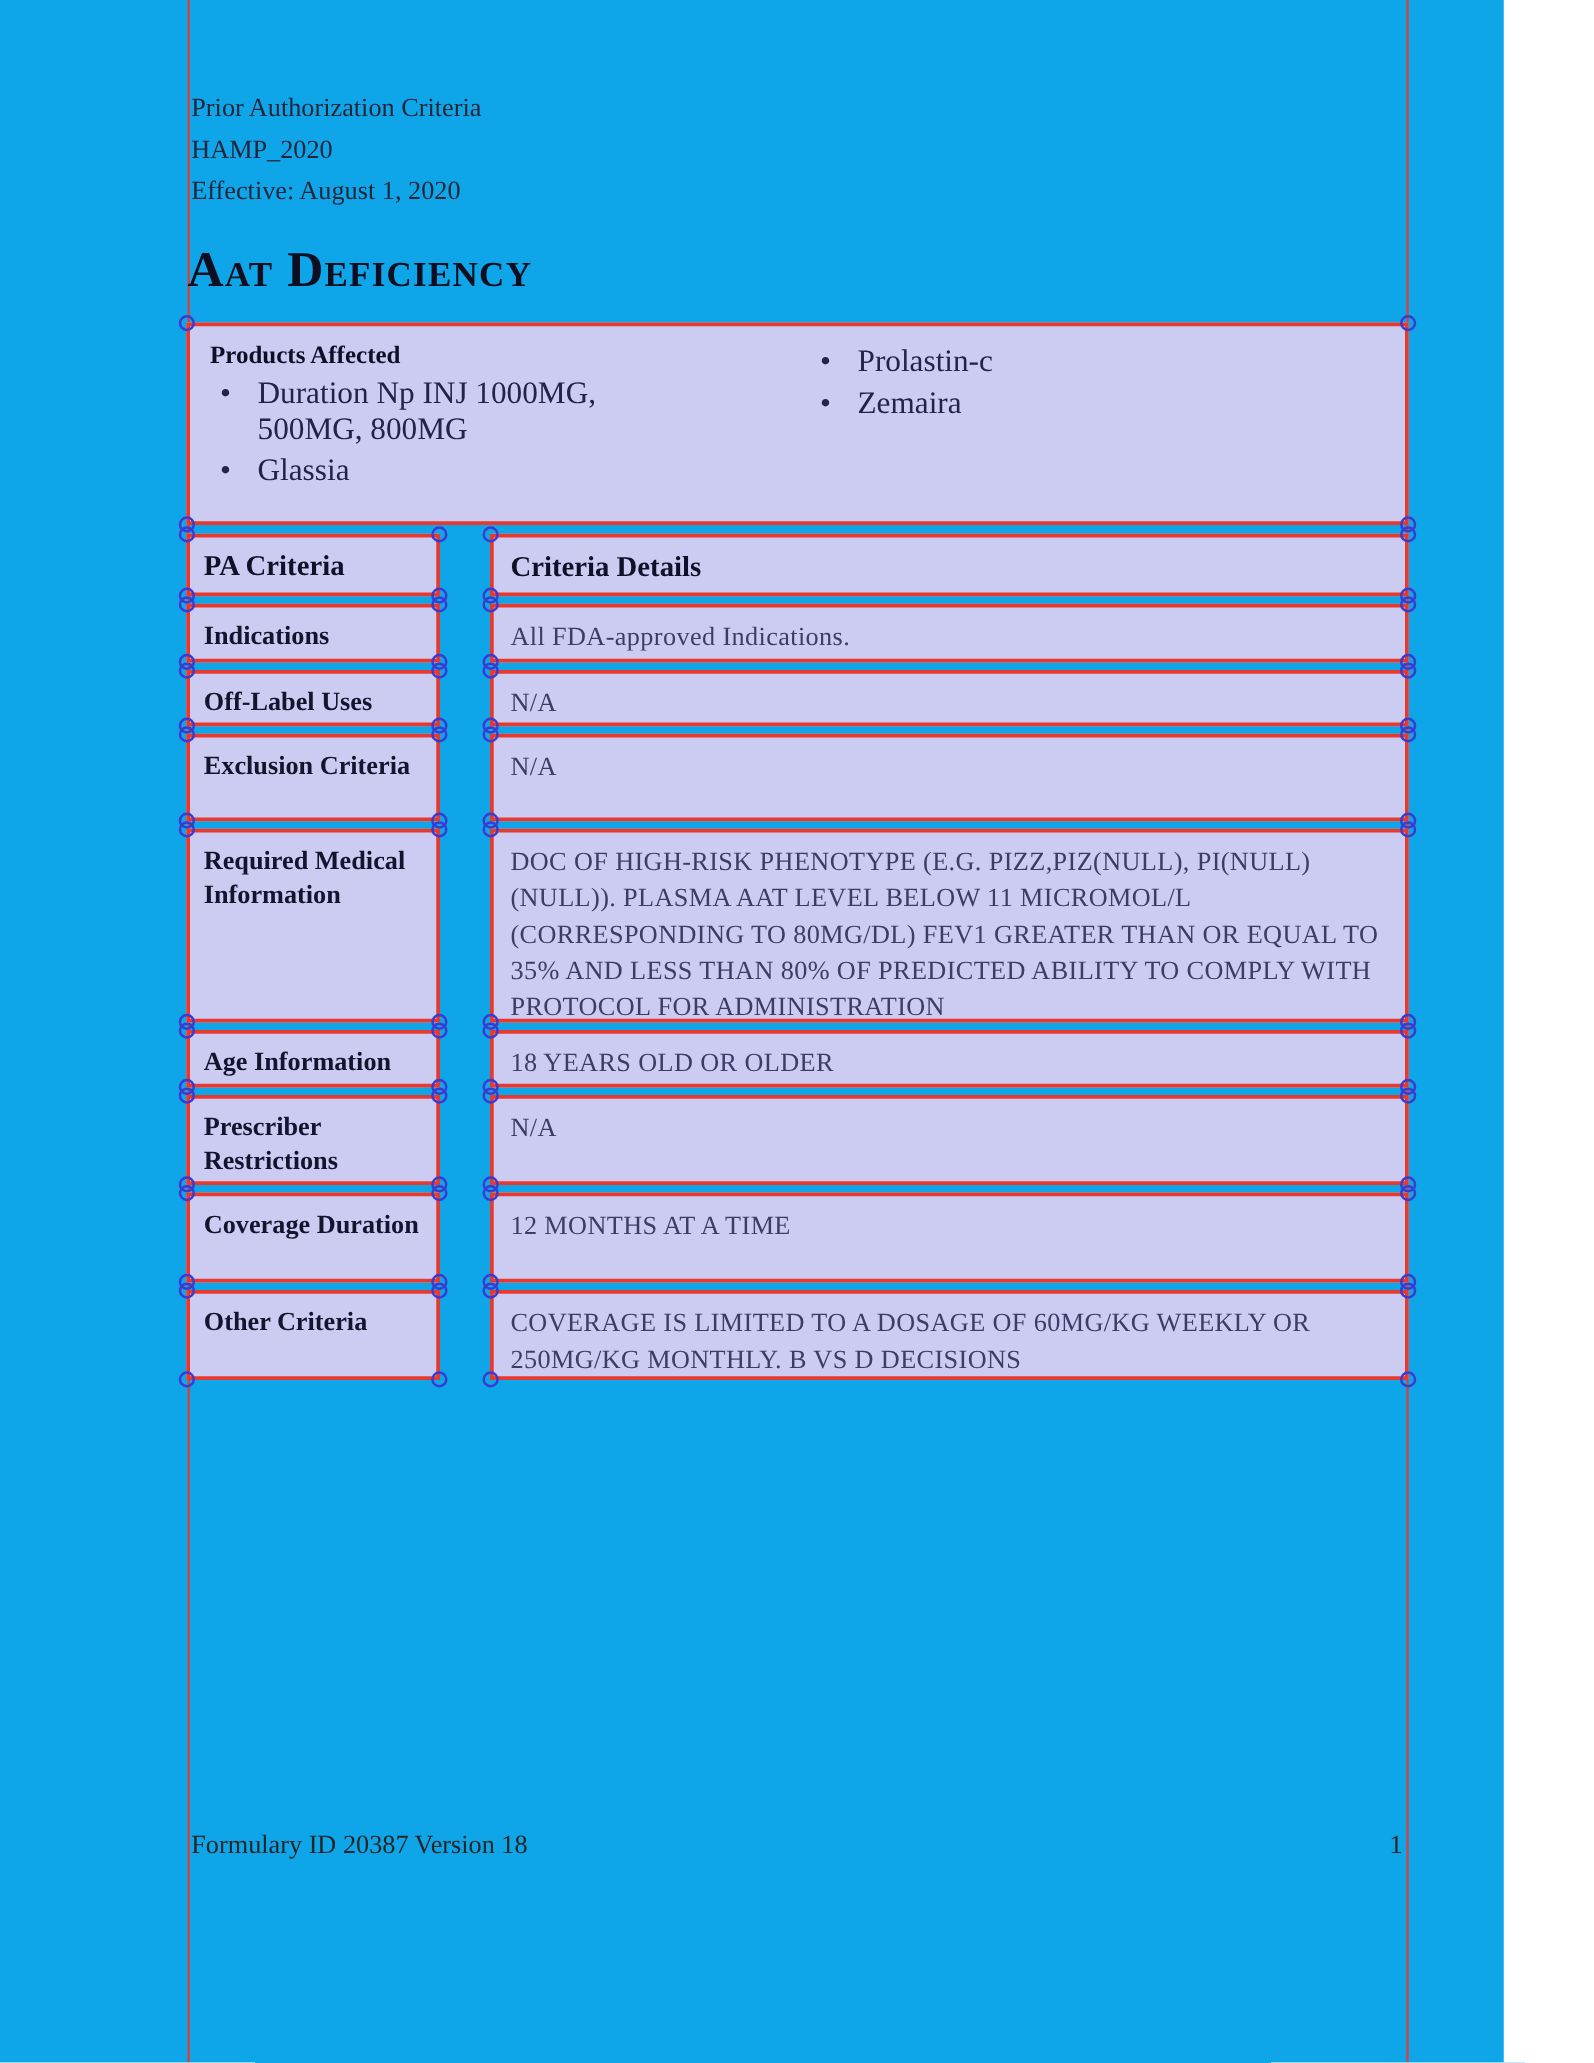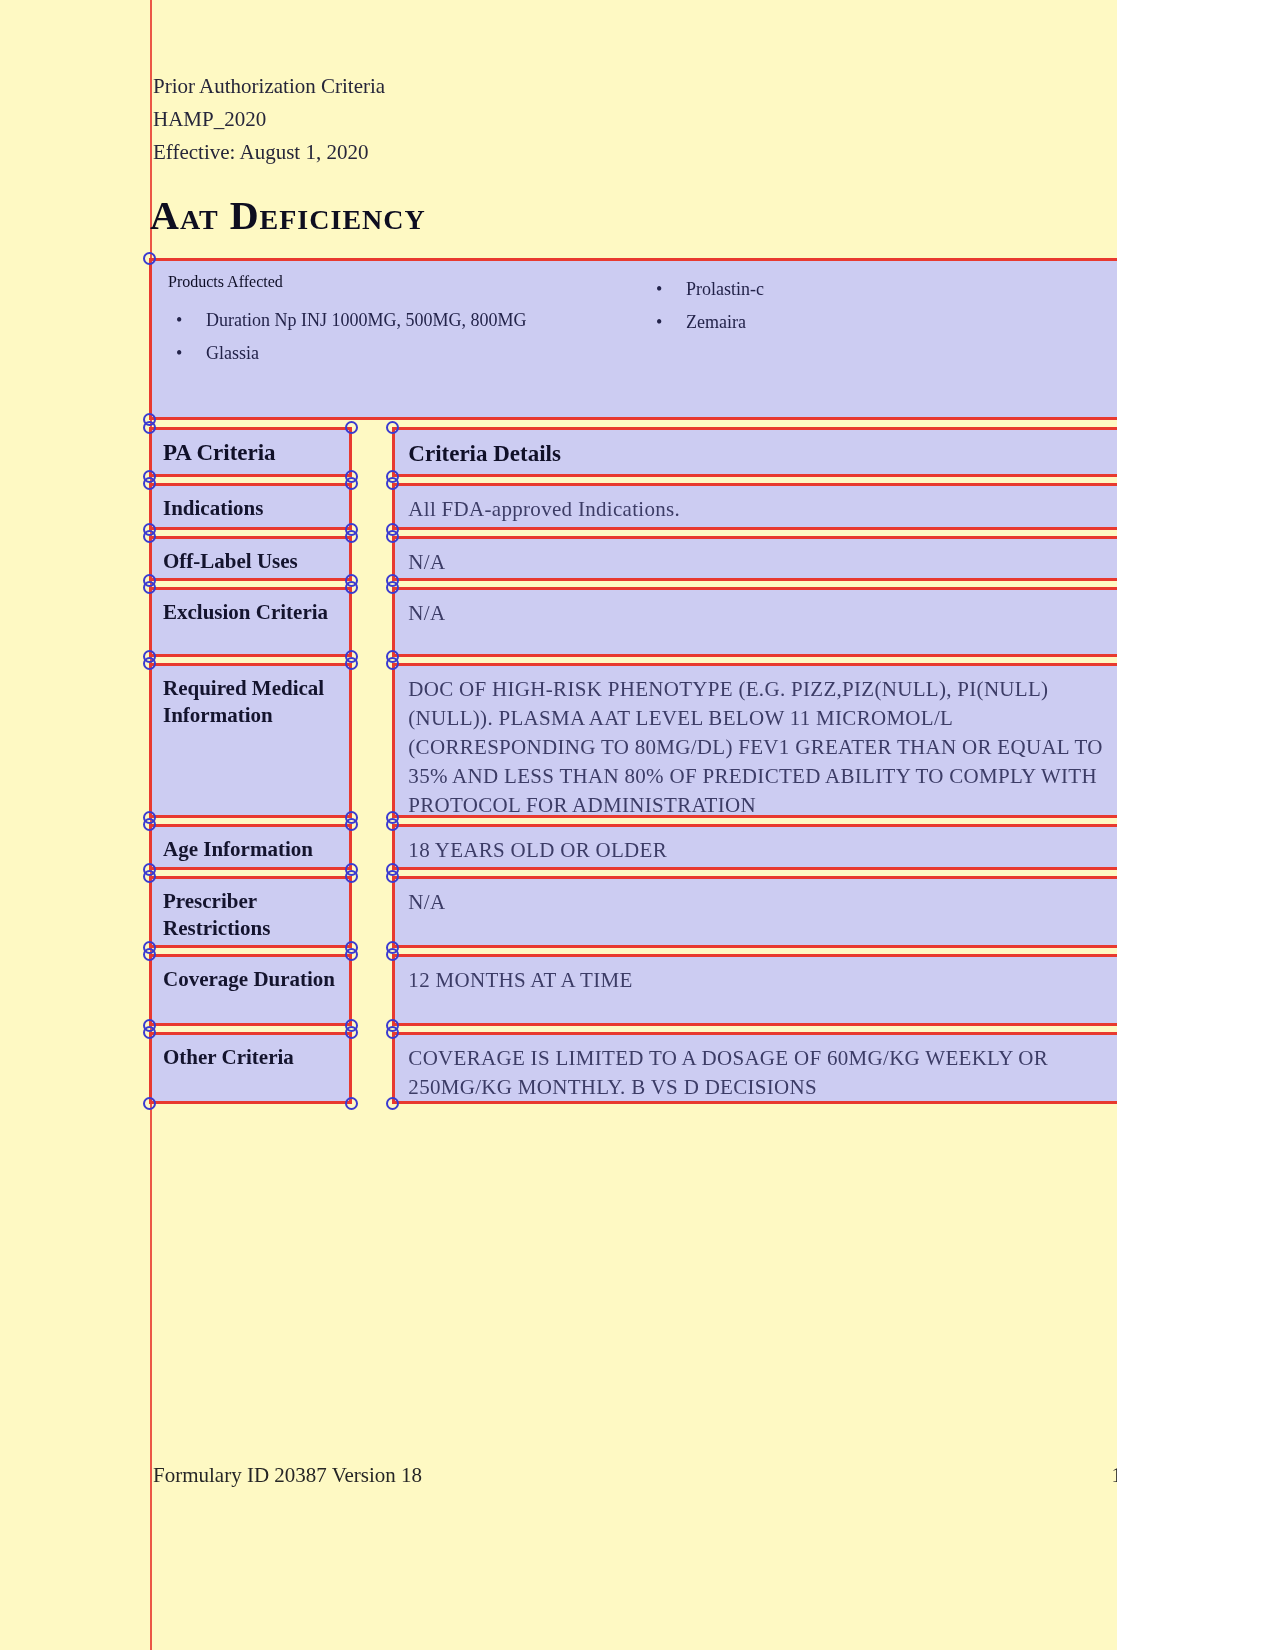--- a/index.html
+++ b/index.html
@@ -1,17 +1,17 @@
 <!DOCTYPE html>
 <html style="--highlight: #ccccf2; --red: #e8392f; --blue: #3b3bd0;"><head>
 <meta charset="utf-8">
 <style>
   html,body{margin:0;padding:0;background:#ffffff;}
   .page{
-    position:relative;width:1117px;height:1650px;background:#fef9c3;
+    position:relative;width:1203px;height:1650px;background:#0ea5e9;
     font-family:"Liberation Serif","DejaVu Serif",serif;overflow:hidden;
   }
   
   .vline{position:absolute;top:0;bottom:0;width:2px;background:var(--red,#e8392f);opacity:.85;}
   .vline.left{left:150px;}
   .vline.right{left:1125px;}
 
   
   .doc-header{position:absolute;left:153px;top:70px;font-size:21px;line-height:33px;color:#26263a;}
   .doc-title{position:absolute;left:150px;top:192px;font-size:40px;font-weight:bold;
@@ -22,23 +22,23 @@
   .mk{position:absolute;width:13px;height:13px;border:2px solid var(--blue,#3b3bd0);
       border-radius:50%;box-sizing:border-box;pointer-events:none;z-index:5;background:transparent;}
   .mk.tl{left:-9px;top:-9px}.mk.tr{right:-9px;top:-9px}
   .mk.bl{left:-9px;bottom:-9px}.mk.br{right:-9px;bottom:-9px}
 
   
   .prodbox{position:absolute;left:149px;top:258px;width:978px;height:162px;}
   .prod-inner{display:flex;padding:12px 10px 0 16px;}
   .prod-col1{width:480px;}
   .prod-col2{flex:1;padding-top:2px;}
-  .prod-heading{font-size:16px;font-weight:normal;color:#0e0e26;margin-bottom:15px;}
+  .prod-heading{font-size:20px;font-weight:bold;color:#0e0e26;margin-bottom:4px;}
   ul.blist{list-style:none;margin:0;padding:0;}
-  ul.blist li{display:flex;font-size:18px;line-height:29px;color:#23234a;margin-bottom:4px;}
+  ul.blist li{display:flex;font-size:25px;line-height:29px;color:#23234a;margin-bottom:4px;}
   ul.blist .bullet{width:30px;flex:0 0 30px;text-align:left;padding-left:8px;}
   ul.blist .bullet::before{content:"\2022";}
   .prod-col1 .btext{width:330px;}
   .prod-col2 li{margin-bottom:7px;}
 
   
   .ctable{position:absolute;left:149px;top:427px;width:978px;}
   .trow{display:flex;margin-bottom:6px;gap:43px;}
   .cell{box-sizing:border-box;}
   .cell.lbl{width:212px;padding:9px 8px 0 11px;font-size:21px;font-weight:bold;

